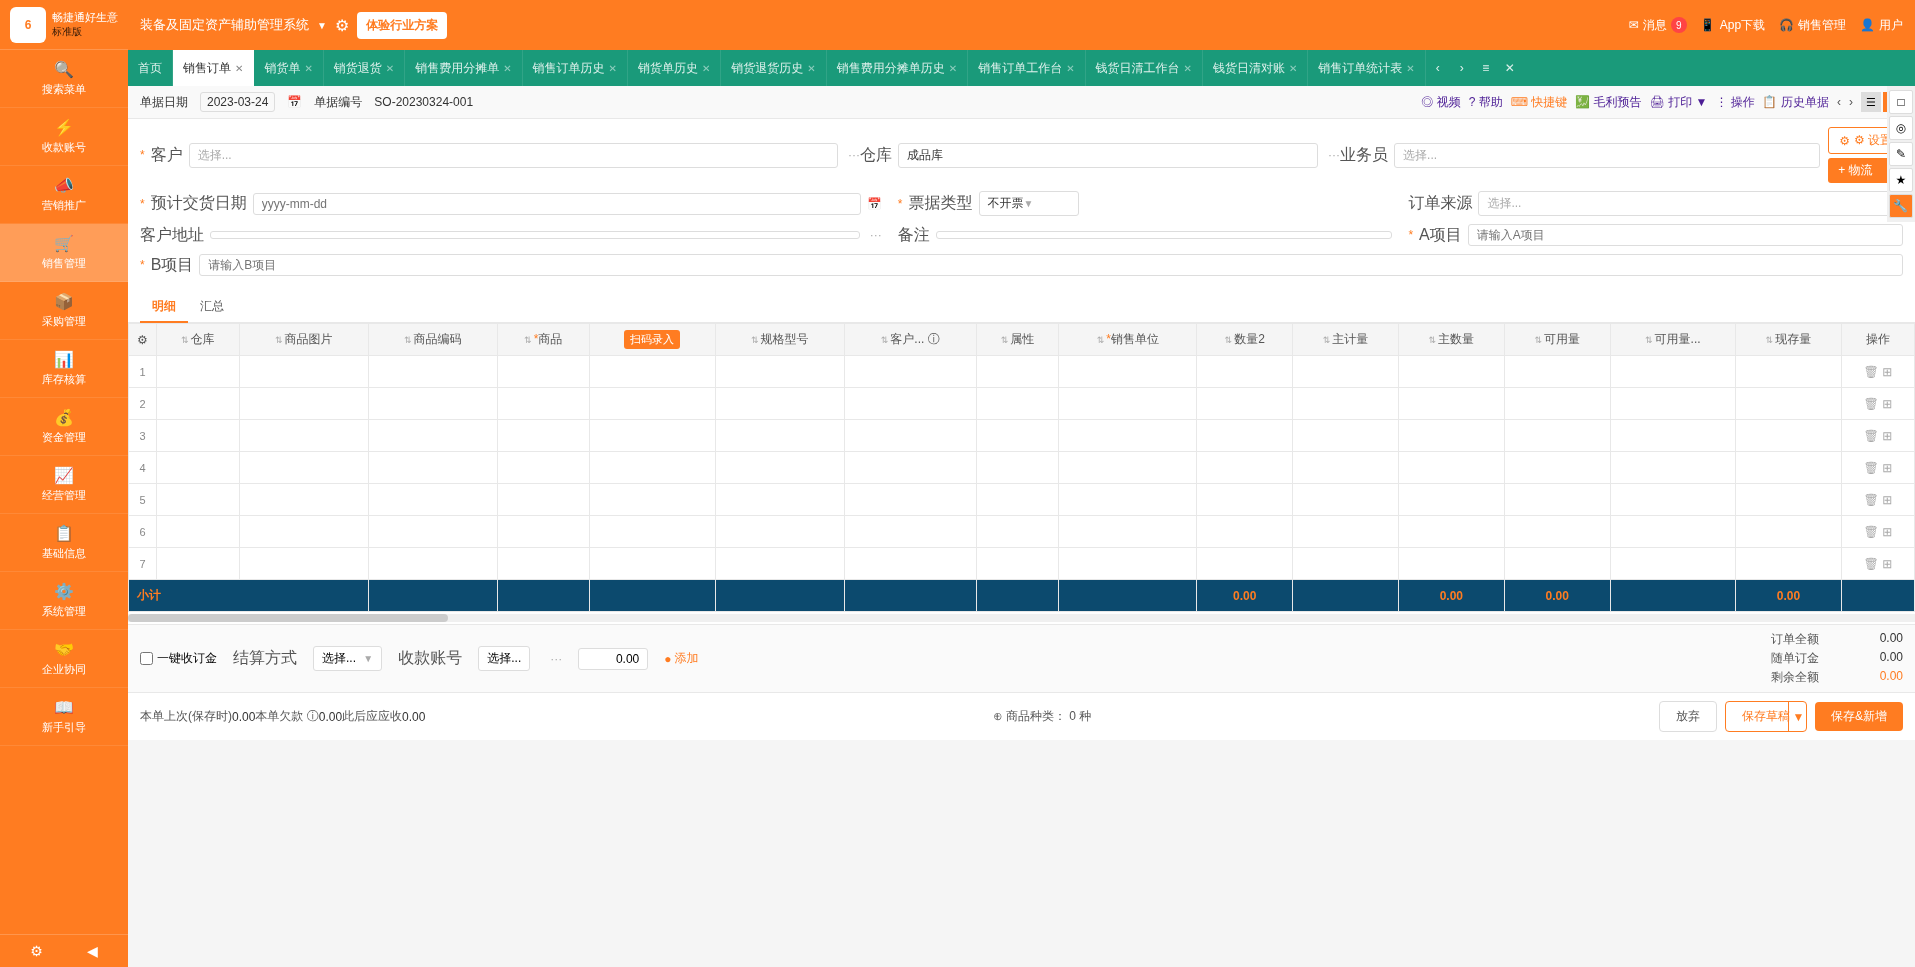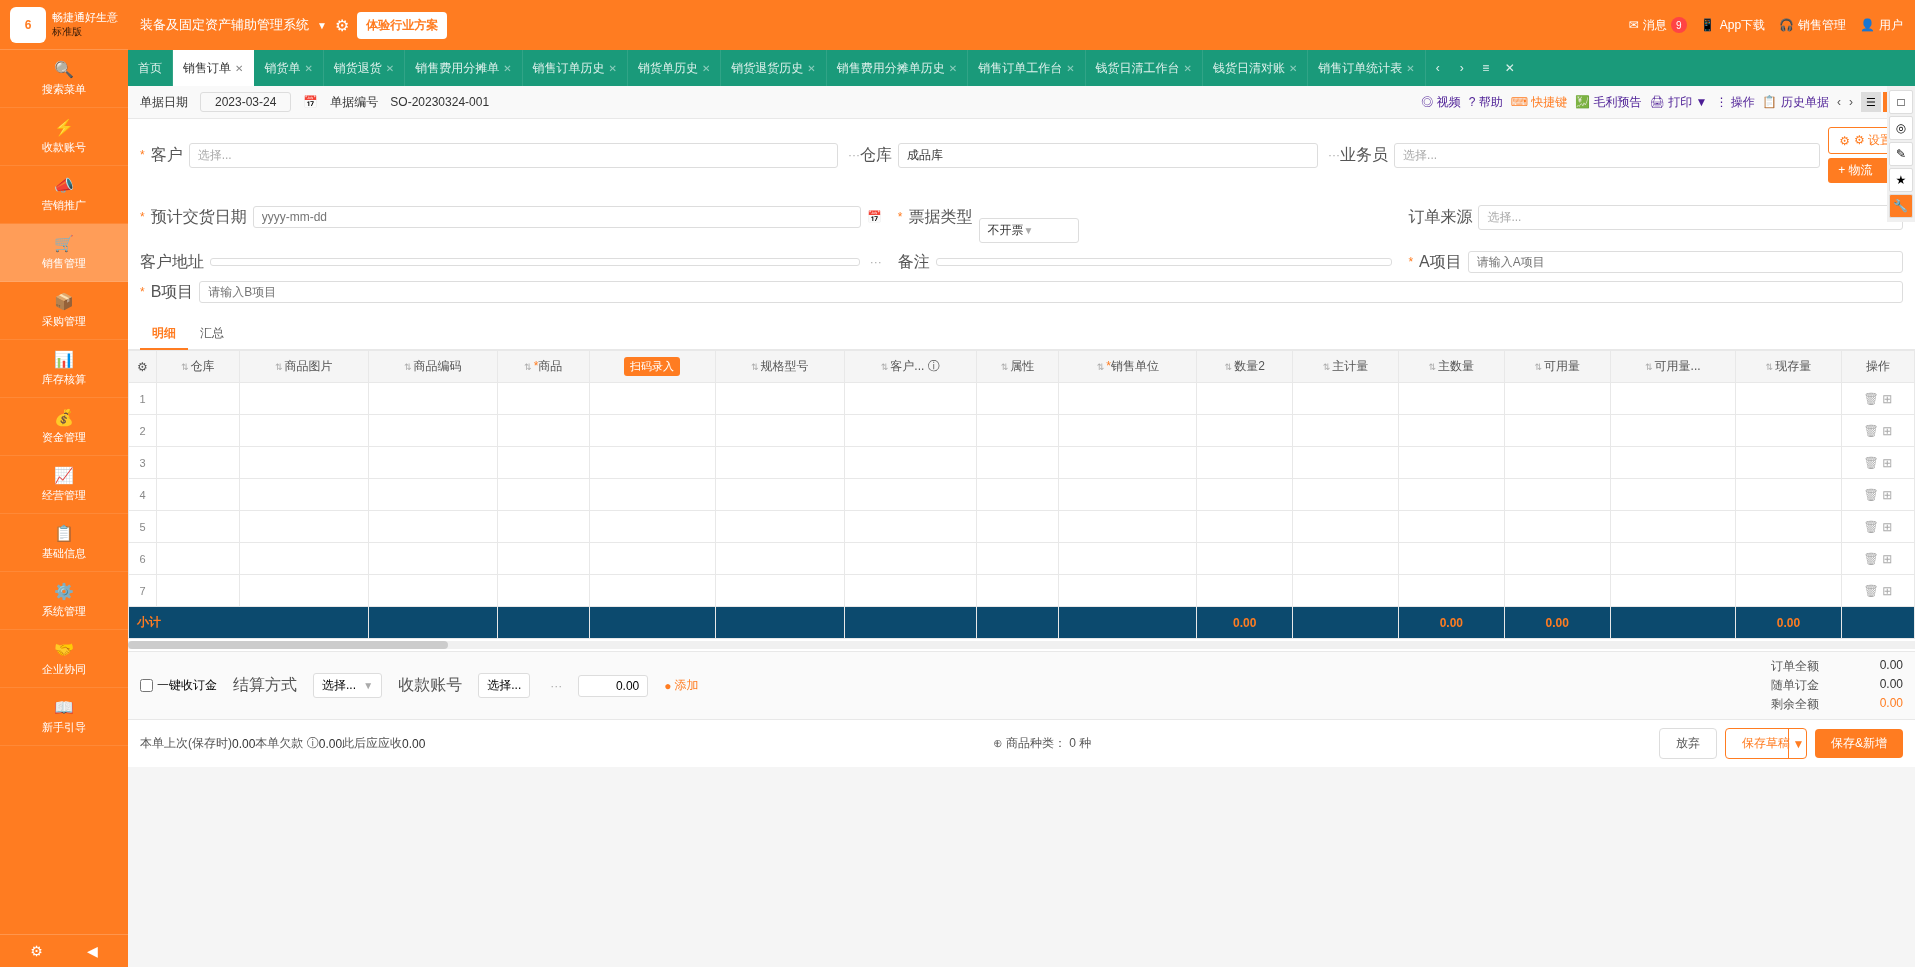--- a/index.html
+++ b/index.html
@@ -109,21 +109,21 @@
     .field-input {
       border: 1px solid #ddd; border-radius: 3px; padding: 3px 8px;
       font-size: 12px; color: #333; background: white; flex: 1; min-width: 80px;
       cursor: pointer;
     }
     .field-input.placeholder { color: #aaa; }
     .field-dots { color: #aaa; margin-left: 4px; cursor: pointer; }
     .field-select {
       border: 1px solid #ddd; border-radius: 3px; padding: 3px 8px;
       font-size: 12px; color: #333; background: white; cursor: pointer;
-      display: flex; align-items: center;  margin-top: 27px;
+      display: flex; align-items: center; 
     }
     .select-arrow { color: #aaa; font-size: 10px; }
 
     
     .detail-tabs { display: flex; align-items: center; padding: 0 12px; border-bottom: 1px solid #e8e8e8; }
     .detail-tab {
       padding: 6px 12px; cursor: pointer; font-size: 12px; color: #555;
       border-bottom: 2px solid transparent; margin-bottom: -1px;
     }
     .detail-tab.active { color: #ff7c21; border-bottom-color: #ff7c21; font-weight: bold; }
@@ -380,21 +380,21 @@
   <div class="tab-nav-btn">≡</div>
   <div class="tab-nav-btn">✕</div>
 </div>
 
 <div class="main-content">
   <div class="form-container">
 
     <div class="form-header">
       <div class="form-header-left">
         <span>单据日期</span>
-        <span style="cursor:pointer;color:#333;border:1px solid #ddd;padding:2px 14px;border-radius:3px;">2023-03-24</span>
+        <span style="cursor:pointer;color:#333;border:1px solid #ddd;padding:2px 6px;border-radius:3px;">2023-03-24</span>
         <span style="cursor:pointer;color:#aaa;">📅</span>
         <span style="text-align:right;">单据编号</span>
         <span style="color:#333;">SO-20230324-001</span>
       </div>
       <div class="form-header-right">
         <a>◎ 视频</a>
         <a>? 帮助</a>
         <a style="color:#ff7c21;">⌨ 快捷键</a>
         <a>💹 毛利预告</a>
         <a>🖨 打印 ▼</a>

